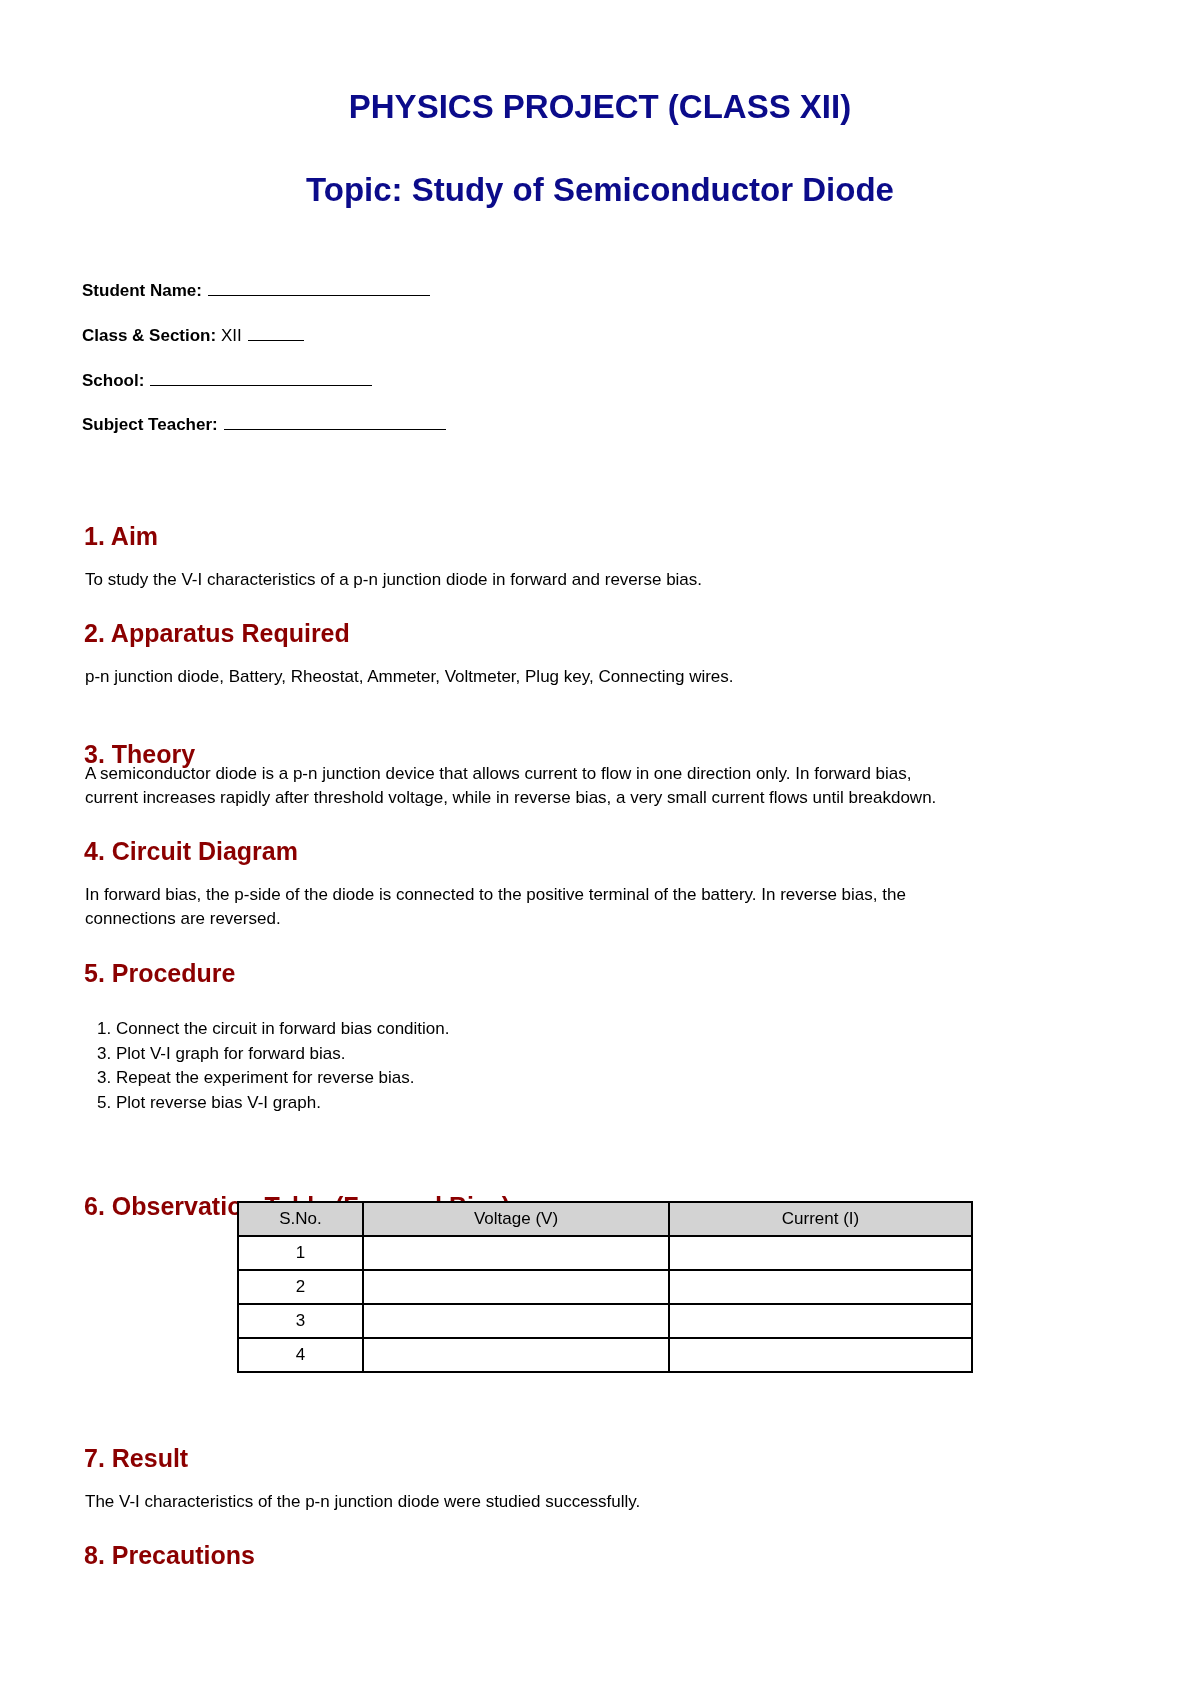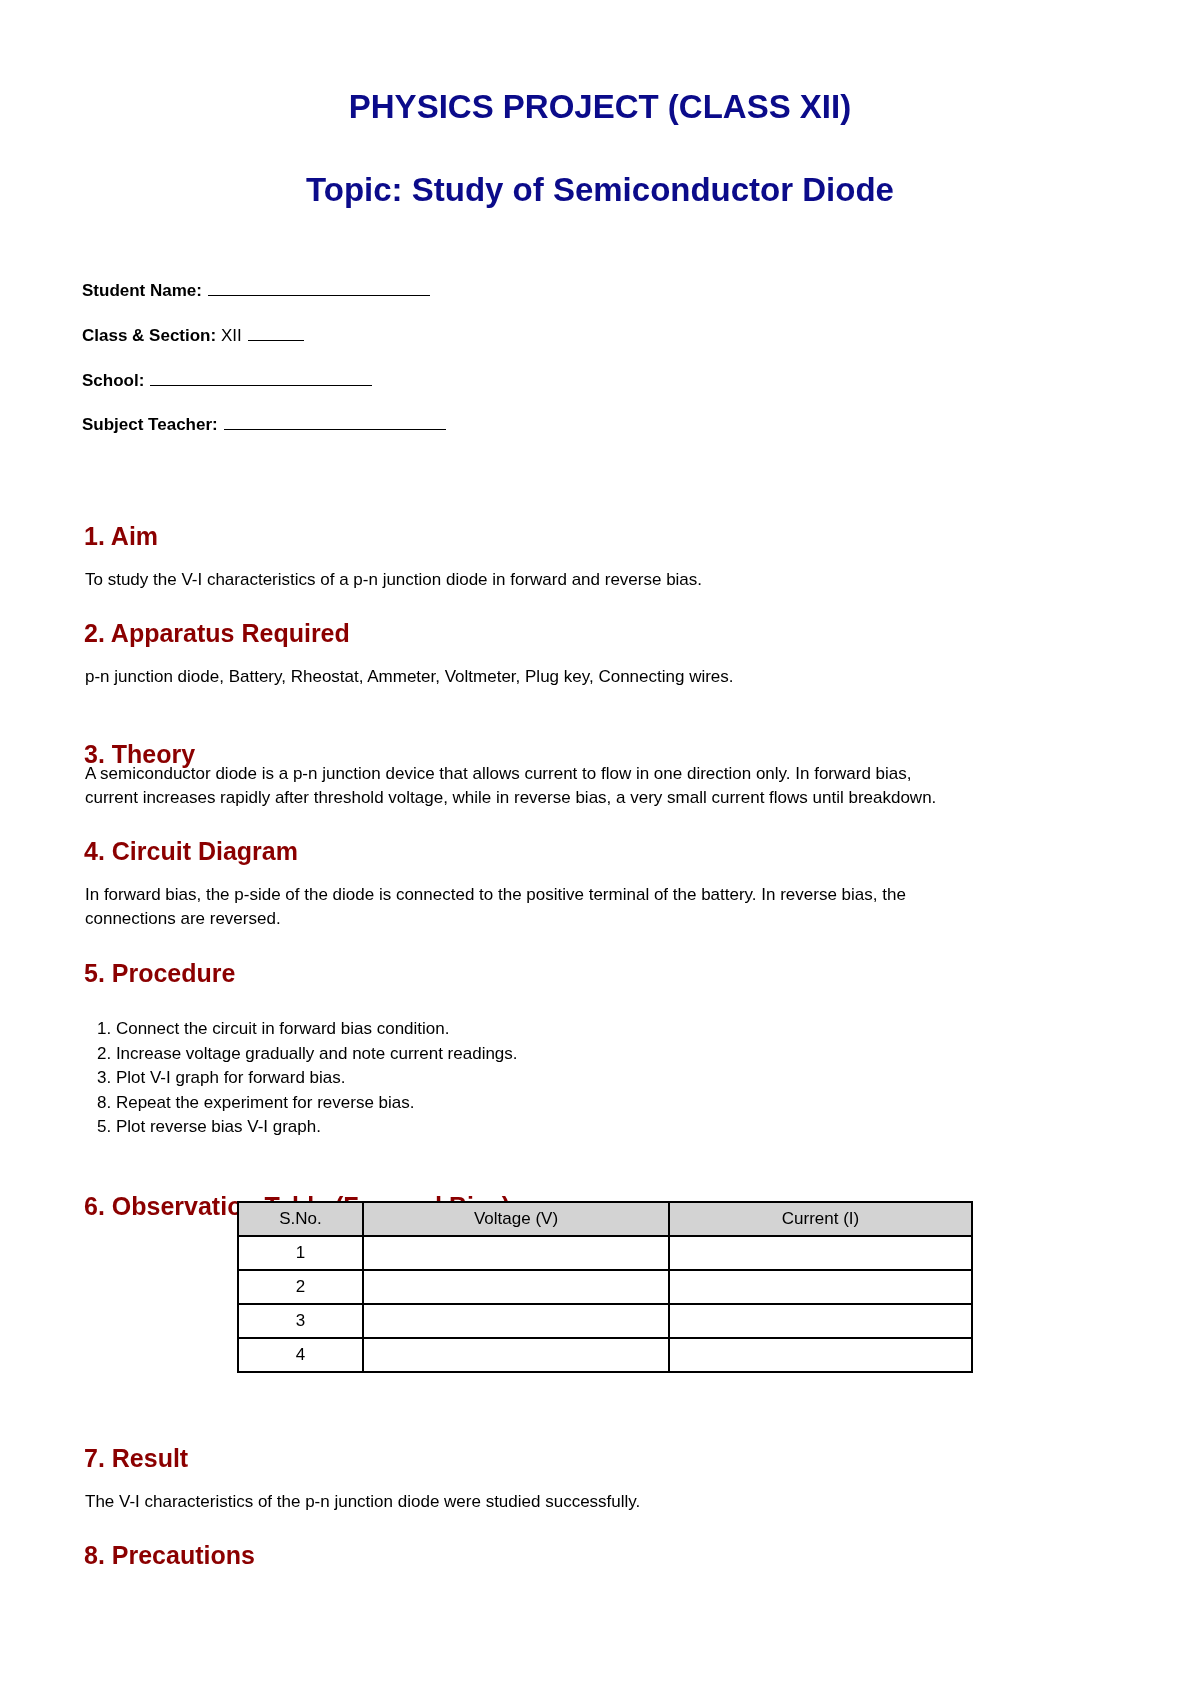--- a/index.html
+++ b/index.html
@@ -49,23 +49,22 @@
 <p class="p" style="top:762px;">A semiconductor diode is a p-n junction device that allows current to flow in one direction only. In forward bias,</p>
 <p class="p" style="top:786px;">current increases rapidly after threshold voltage, while in reverse bias, a very small current flows until breakdown.</p>
 
 <h3 class="h" style="top:837px;">4. Circuit Diagram</h3>
 <p class="p" style="top:883px;">In forward bias, the p-side of the diode is connected to the positive terminal of the battery. In reverse bias, the</p>
 <p class="p" style="top:907px;">connections are reversed.</p>
 
 <h3 class="h" style="top:959px;">5. Procedure</h3>
 <ul class="ol" style="top:1005px;">
   <li>1. Connect the circuit in forward bias condition.</li>
-  <li>2. Increase voltage gradually and note current readings.</li>
   <li>3. Plot V-I graph for forward bias.</li>
-  <li>8. Repeat the experiment for reverse bias.</li>
+  <li>3. Repeat the experiment for reverse bias.</li>
   <li>5. Plot reverse bias V-I graph.</li>
 </ul>
 
 <h3 class="h" style="top:1154px;margin-top:38px;">6. Observation Table (Forward Bias)</h3>
 <table class="obs">
   <thead>
     <tr>
       <th style="width:123px;">S.No.</th>
       <th style="width:304px;">Voltage (V)</th>
       <th>Current (I)</th>

